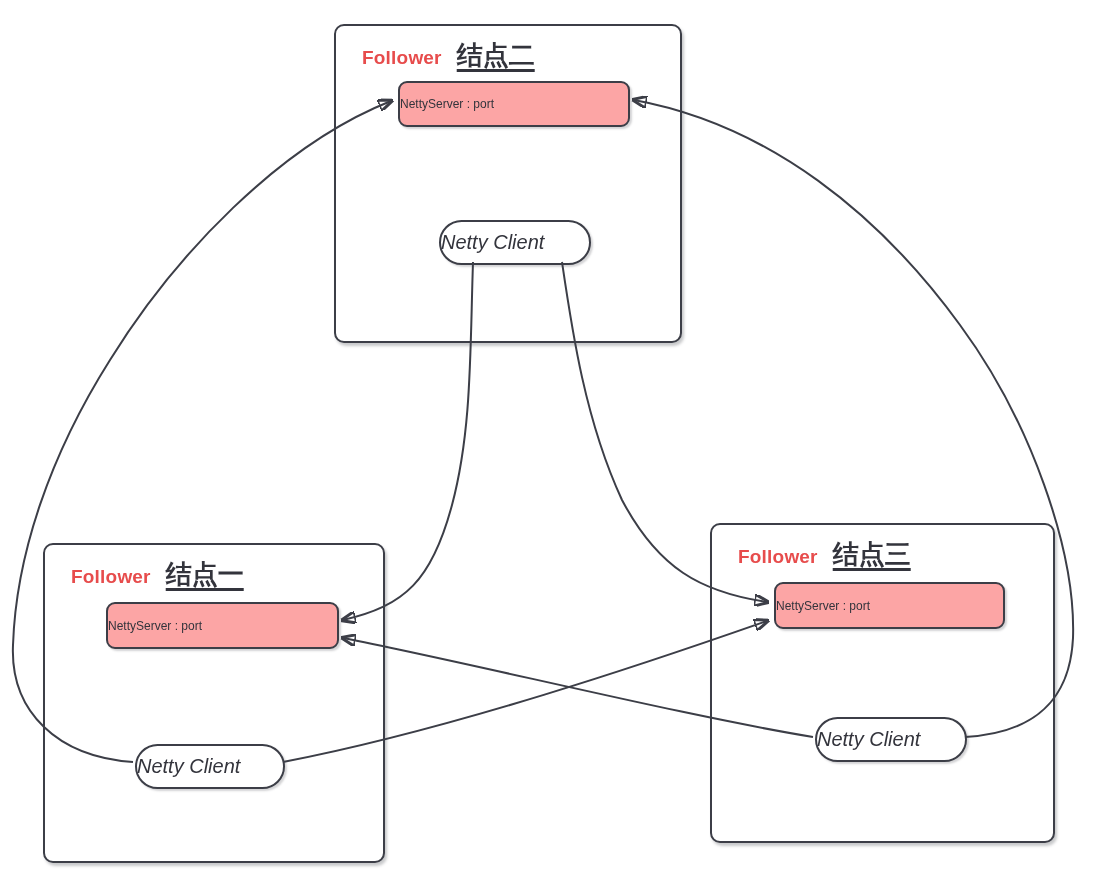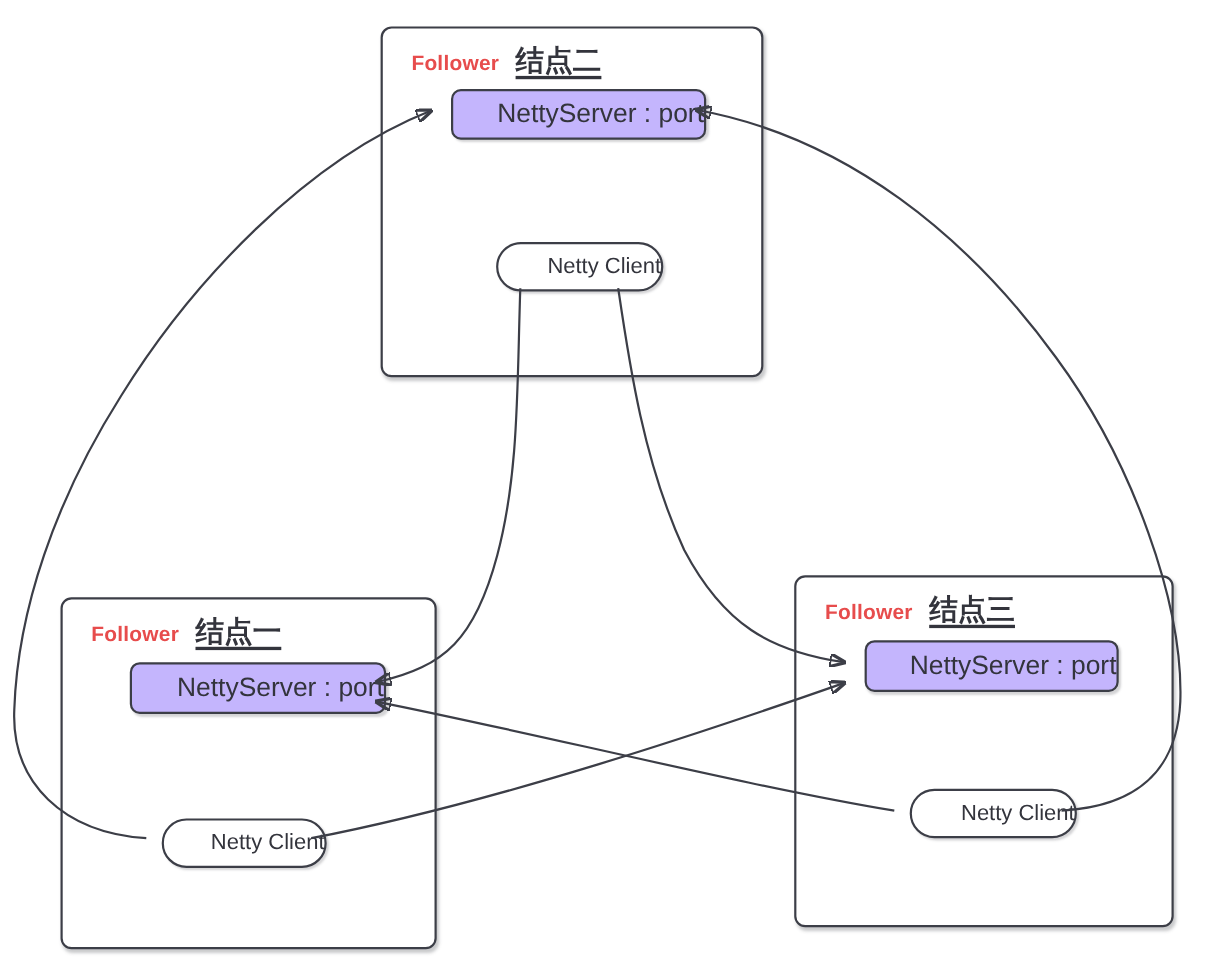--- a/index.html
+++ b/index.html
@@ -18,21 +18,20 @@
   .edges{position:absolute;left:0;top:0;width:1095px;height:882px;z-index:5;pointer-events:none;}
   .edges path{fill:none;stroke:var(--line);stroke-width:2;}
   .node{
     position:absolute;
     background:#fff;
     border:2px solid var(--line);
     border-radius:10px;
     box-sizing:border-box;
     box-shadow:2px 3px 3px rgba(58,60,70,.28);
     z-index:1;
-    margin-left:12px;
   }
   .n2{left:334px;top:24px;width:348px;height:319px;}
   .n1{left:43px;top:543px;width:342px;height:320px;}
   .n3{left:710px;top:523px;width:345px;height:320px;}
   .node-title{
     position:absolute;left:26px;top:12px;
     display:flex;align-items:baseline;gap:15px;white-space:nowrap;
   }
   .role{color:var(--red);font-size:19px;font-weight:bold;letter-spacing:.2px;}
   .nname{
@@ -40,37 +39,38 @@
     text-decoration:underline;
     text-decoration-thickness:3px;
     text-underline-offset:5px;
     text-align:center;
   }
   .server{
     position:absolute;
     box-sizing:border-box;
     border:2px solid var(--line);
     border-radius:9px;
-    background:#c4b5fd;
-    display:flex;align-items:center;justify-content:flex-end;
-    font-size:24px;color:var(--text);
+    background:#fca5a5;
+    display:flex;align-items:center;justify-content:flex-start;
+    font-size:12px;color:var(--text);
     box-shadow:2px 2px 2px rgba(58,60,70,.22);
   }
   .n2 .server{left:62px;top:55px;width:232px;height:46px;}
   .n1 .server{left:61px;top:57px;width:233px;height:47px;}
   .n3 .server{left:62px;top:57px;width:231px;height:47px;}
   .client{
     position:absolute;
     box-sizing:border-box;
     border:2px solid var(--line);
     border-radius:23px;
     background:#fff;
-    display:flex;align-items:center;justify-content:flex-end;
+    display:flex;align-items:center;justify-content:flex-start;
     font-size:20px;color:var(--text);
     box-shadow:2px 2px 2px rgba(58,60,70,.22);
+    font-style:italic;
   }
   .n2 .client{left:103px;top:194px;width:152px;height:45px;}
   .n1 .client{left:90px;top:199px;width:150px;height:45px;}
   .n3 .client{left:103px;top:192px;width:152px;height:45px;}
 </style>
 </head>
 <body>
 
 <div class="canvas">
 

